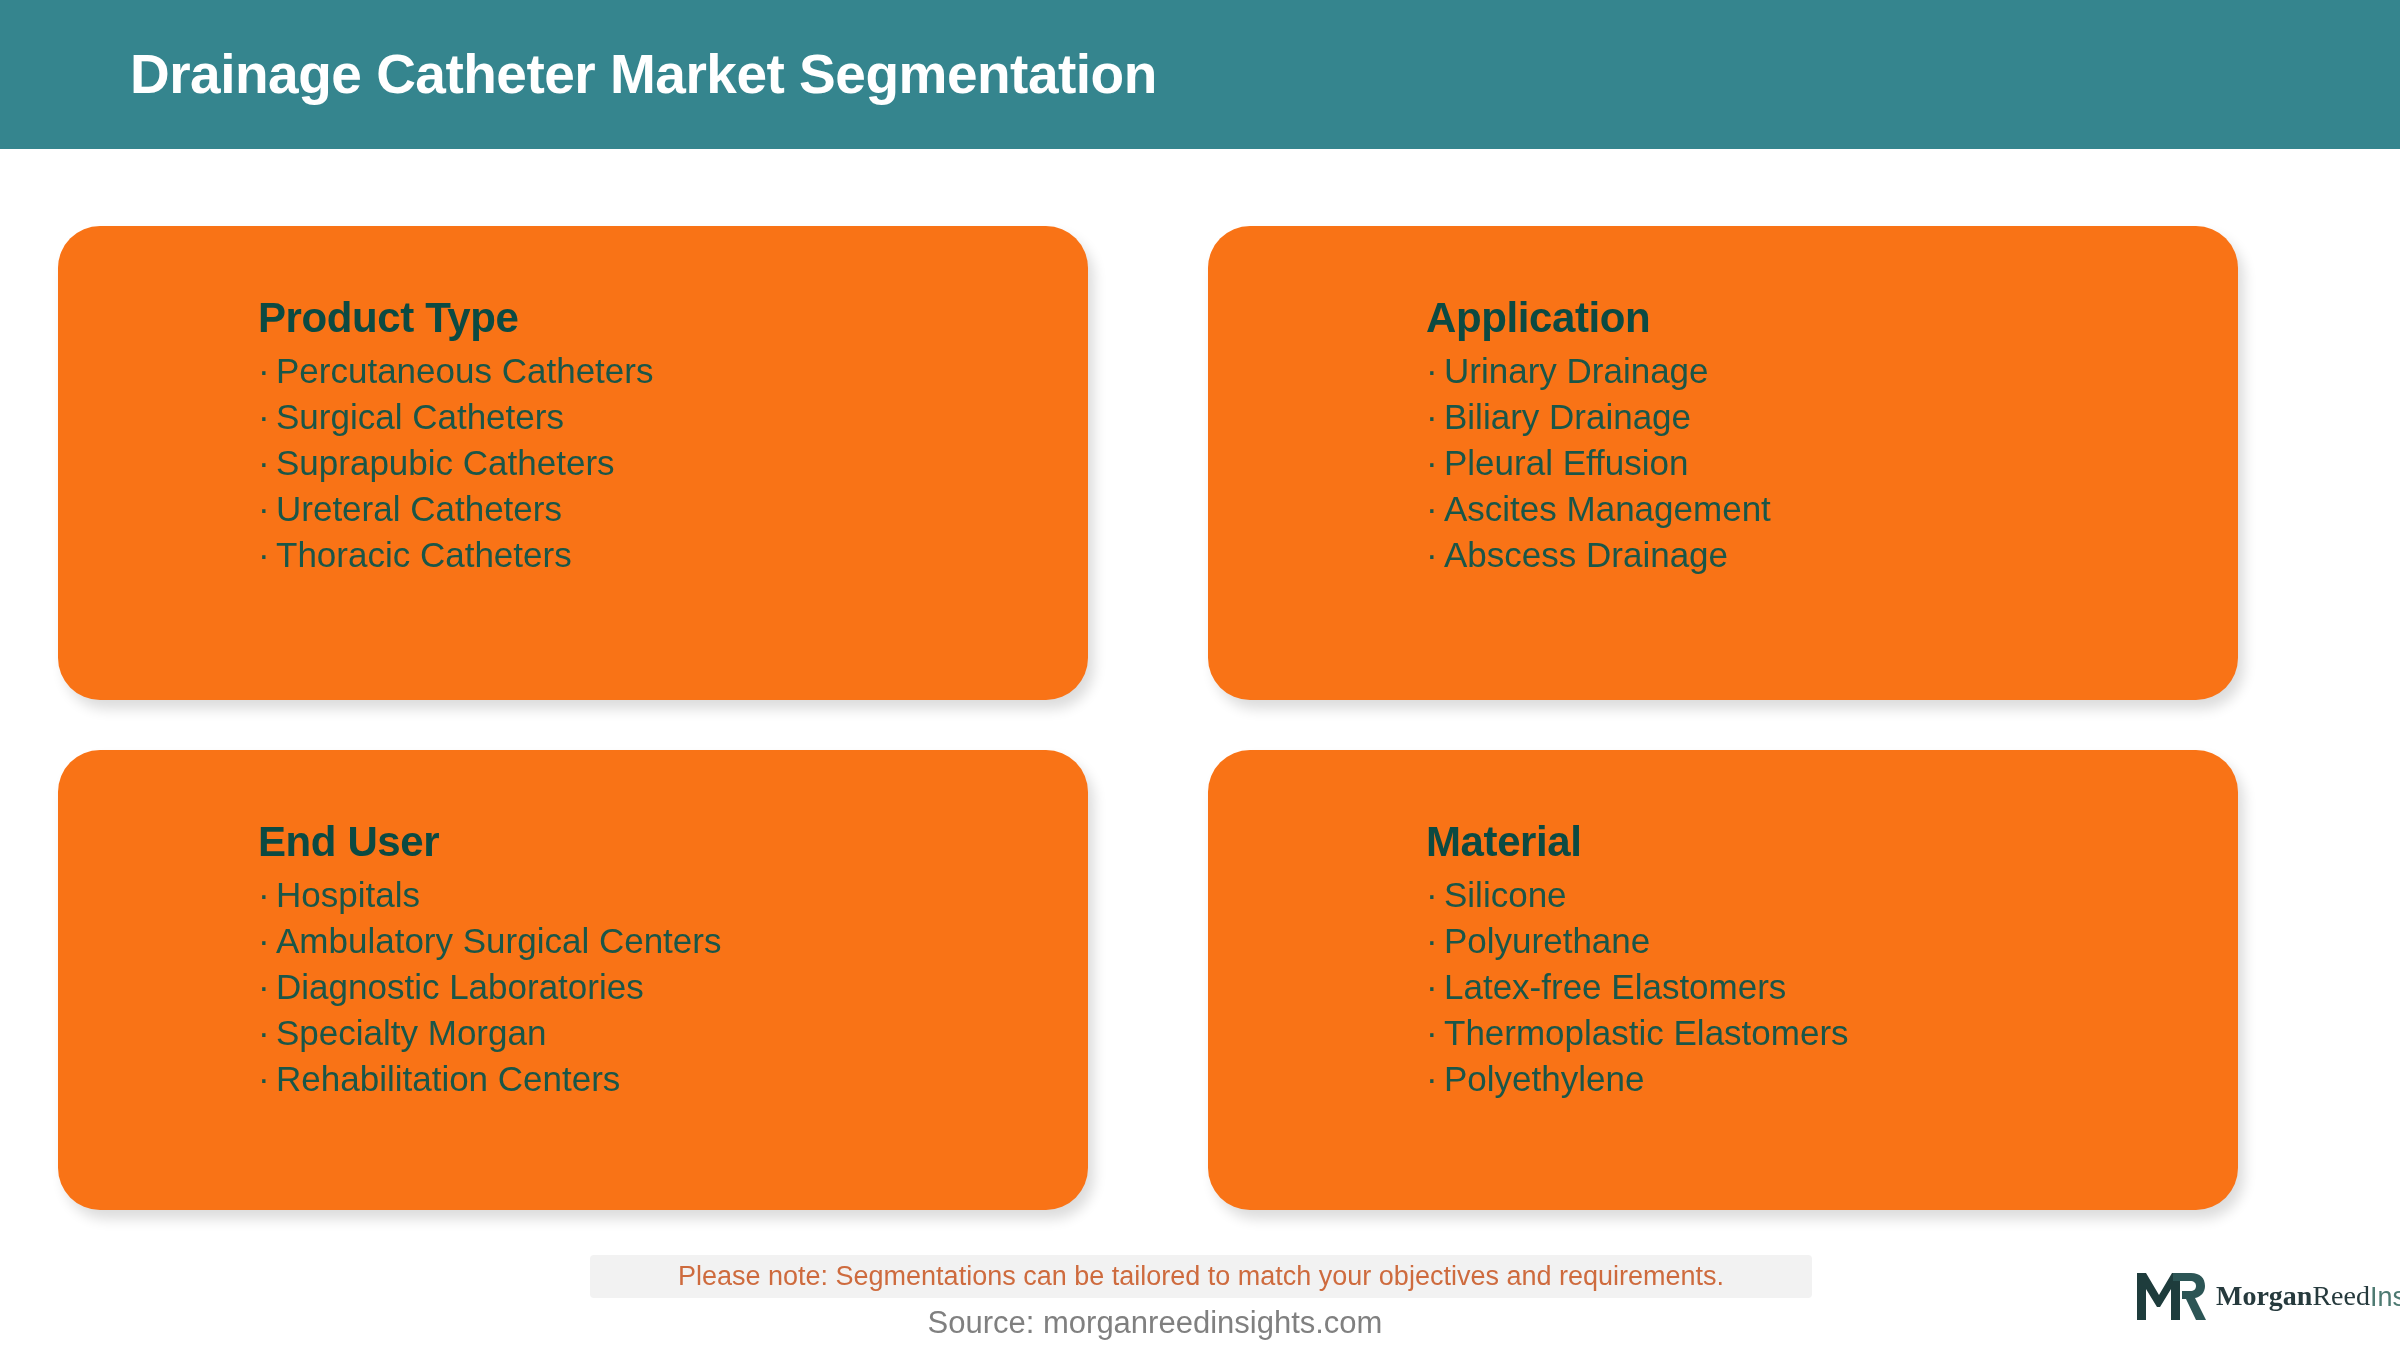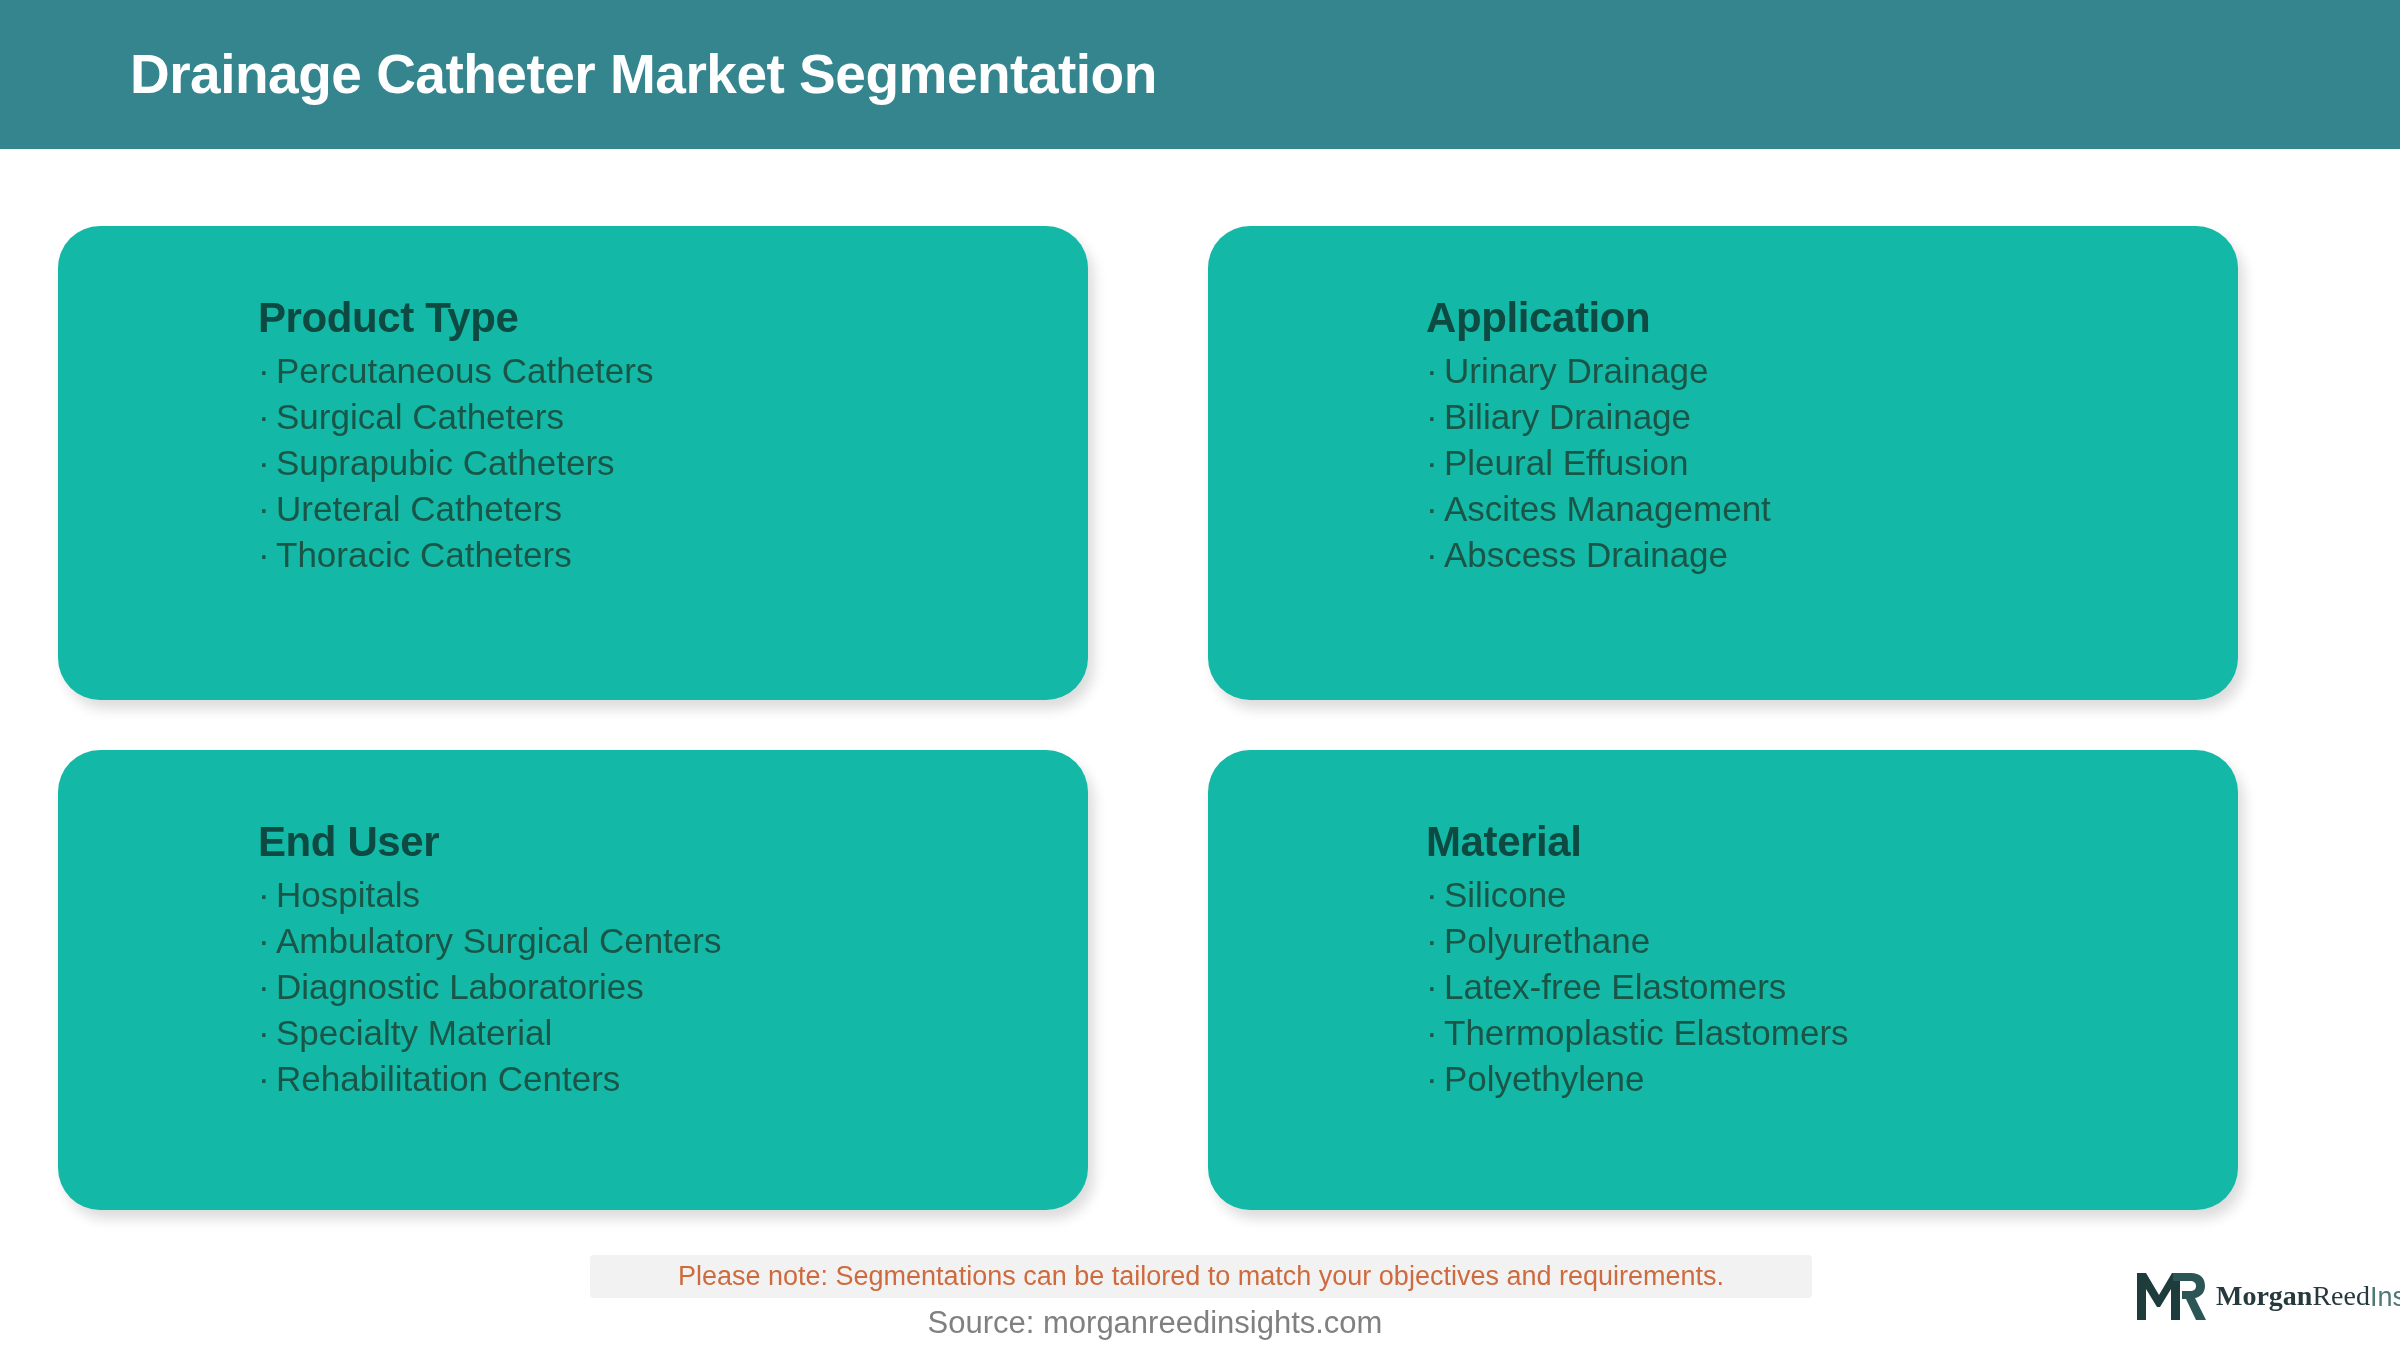--- a/index.html
+++ b/index.html
@@ -44,21 +44,21 @@
     top: 226px;
     width: 2180px;
     height: 984px;
     display: grid;
     grid-template-columns: 1030px 1030px;
     grid-template-rows: 474px 460px;
     column-gap: 120px;
     row-gap: 50px;
   }
   .seg-card {
-    background: #14b8a6;
+    background: #f97316;
     border-radius: 42px;
     box-shadow: 6px 9px 13px rgba(0, 0, 0, 0.14);
     position: relative;
     box-sizing: border-box;
     padding: 0;
   }
   .card-inner {
     position: absolute;
     left: 200px;
     top: 68px;
@@ -199,21 +199,21 @@
     </div>
   </div>
 
   <div class="seg-card">
     <div class="card-inner">
       <div class="card-title">End User</div>
       <ul class="card-list">
         <li><span class="bullet-dot">·</span><span>Hospitals</span></li>
         <li><span class="bullet-dot">·</span><span>Ambulatory Surgical Centers</span></li>
         <li><span class="bullet-dot">·</span><span>Diagnostic Laboratories</span></li>
-        <li><span class="bullet-dot">·</span><span>Specialty Material</span></li>
+        <li><span class="bullet-dot">·</span><span>Specialty Morgan</span></li>
         <li><span class="bullet-dot">·</span><span>Rehabilitation Centers</span></li>
       </ul>
     </div>
   </div>
 
   <div class="seg-card">
     <div class="card-inner right-col">
       <div class="card-title">Material</div>
       <ul class="card-list">
         <li><span class="bullet-dot">·</span><span>Silicone</span></li>

